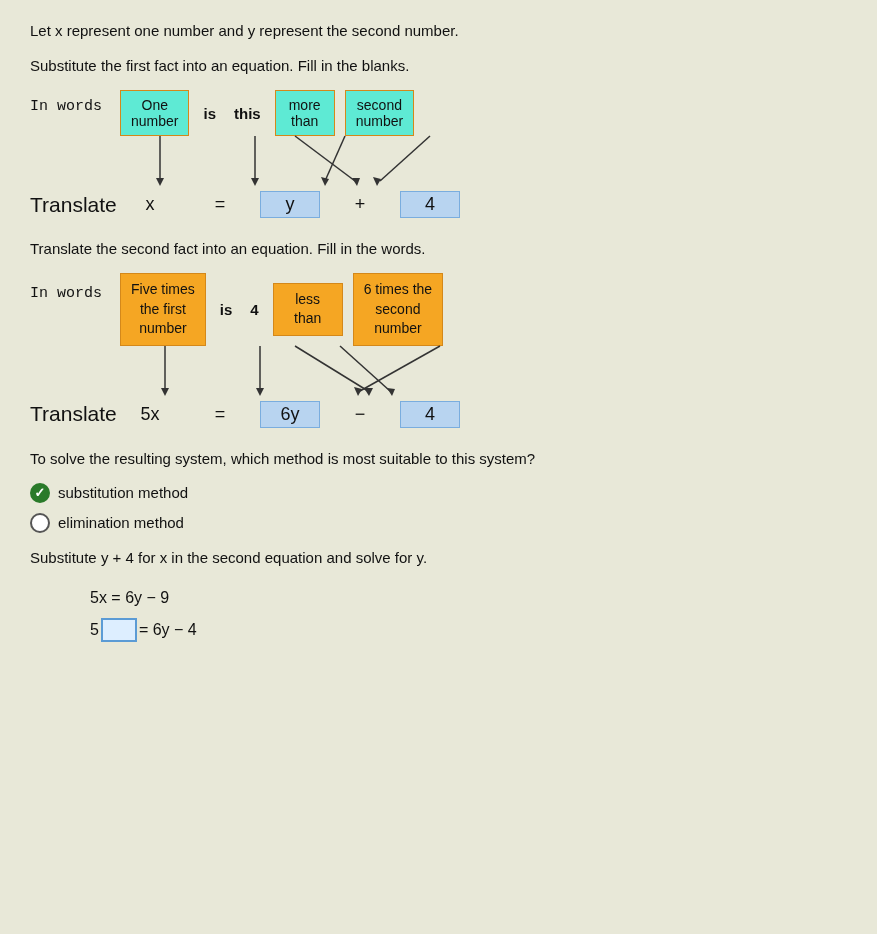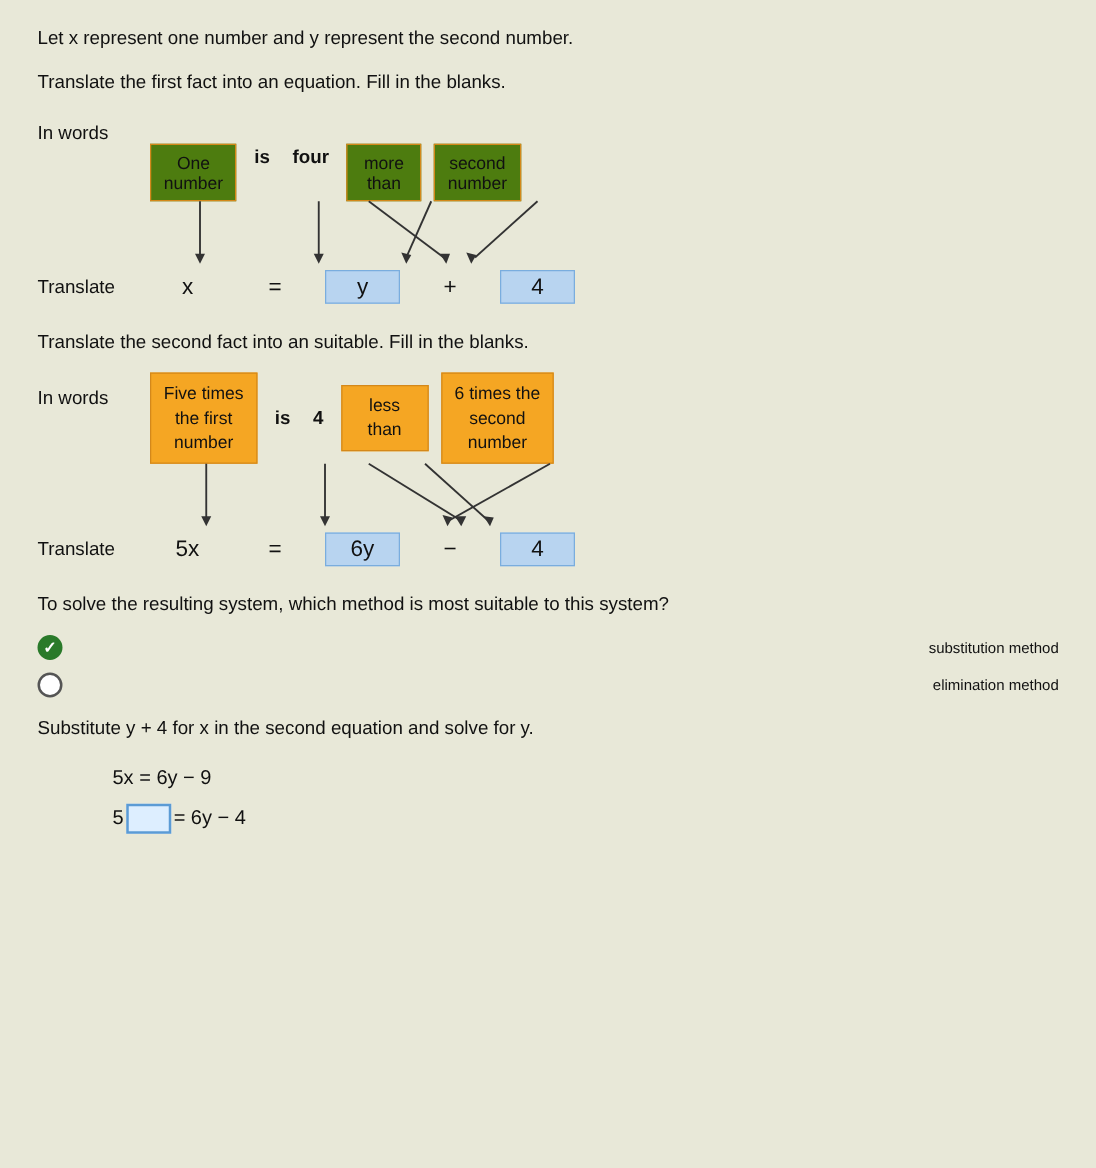--- a/index.html
+++ b/index.html
@@ -16,28 +16,27 @@
       font-size: 15px;
       margin-bottom: 14px;
       line-height: 1.4;
     }
     
     .diagram-container {
       margin: 10px 0 20px 0;
       position: relative;
     }
     .word-box {
-      background: #4d7c0f;
+      background: #5eead4;
       border: 1px solid #d4881a;
       padding: 6px 10px;
       text-align: center;
       font-size: 14px;
       font-weight: 500;
       min-width: 60px;
-      margin-top: 25px;
     }
     .word-plain {
       font-size: 15px;
       padding: 6px 4px;
       font-weight: bold;
     }
     .translate-val {
       font-size: 18px;
       font-weight: 500;
       min-width: 60px;
@@ -61,22 +60,21 @@
     }
     
     .radio-section {
       margin: 14px 0;
     }
     .radio-option {
       display: flex;
       align-items: center;
       gap: 8px;
       margin-bottom: 10px;
-      font-size: 12px;
-      justify-content: space-between;
+      font-size: 15px;
     }
     .radio-circle {
       width: 20px;
       height: 20px;
       border-radius: 50%;
       border: 2px solid #555;
       background: white;
       display: flex;
       align-items: center;
       justify-content: center;
@@ -112,43 +110,44 @@
       display: flex;
       align-items: center;
       margin-left: 90px;
       gap: 10px;
     }
     .in-words-label {
       width: 90px;
       font-size: 15px;
       display: flex;
       align-items: center;
+      font-family: Liberation Mono, monospace;
     }
     .translate-label {
       width: 90px;
-      font-size: 15px;
+      font-size: 21px;
       display: flex;
       align-items: center;
     }
   </style>
 </head>
 <body>
 
 <p class="section-text">Let x represent one number and y represent the second number.</p>
-<p class="section-text">Translate the first fact into an equation. Fill in the blanks.</p>
+<p class="section-text">Substitute the first fact into an equation. Fill in the blanks.</p>
 
 <div class="diagram-container">
 
   <div style="display:flex; align-items:flex-start; margin-bottom:0;">
     <div class="in-words-label" style="padding-top:8px;">In words</div>
     <div class="fact1-words-row" style="margin-left:0; display:flex; align-items:center; gap:10px;">
       <div class="word-box" style="white-space:pre-line;">One
 number</div>
       <span class="word-plain">is</span>
-      <span class="word-plain">four</span>
+      <span class="word-plain">this</span>
       <div class="word-box" style="white-space:pre-line;">more
 than</div>
       <div class="word-box" style="white-space:pre-line;">second
 number</div>
     </div>
   </div>
 
   <div style="display:flex;">
     <div style="width:90px;"></div>
     <div style="position:relative; height:65px; flex:1;">
@@ -177,21 +176,21 @@
     <div style="display:flex; align-items:center; gap:10px;">
       <span class="translate-val">x</span>
       <span class="translate-val">=</span>
       <span class="translate-val highlighted">y</span>
       <span class="translate-val">+</span>
       <span class="translate-val highlighted">4</span>
     </div>
   </div>
 </div>
 
-<p class="section-text">Translate the second fact into an suitable. Fill in the blanks.</p>
+<p class="section-text">Translate the second fact into an equation. Fill in the words.</p>
 
 <div class="diagram-container">
 
   <div style="display:flex; align-items:flex-start; margin-bottom:0;">
     <div class="in-words-label" style="padding-top:12px;">In words</div>
     <div style="display:flex; align-items:center; gap:10px;">
       <div class="word-box-tall" style="white-space:pre-line;">Five times
 the first
 number</div>
       <span class="word-plain">is</span>

